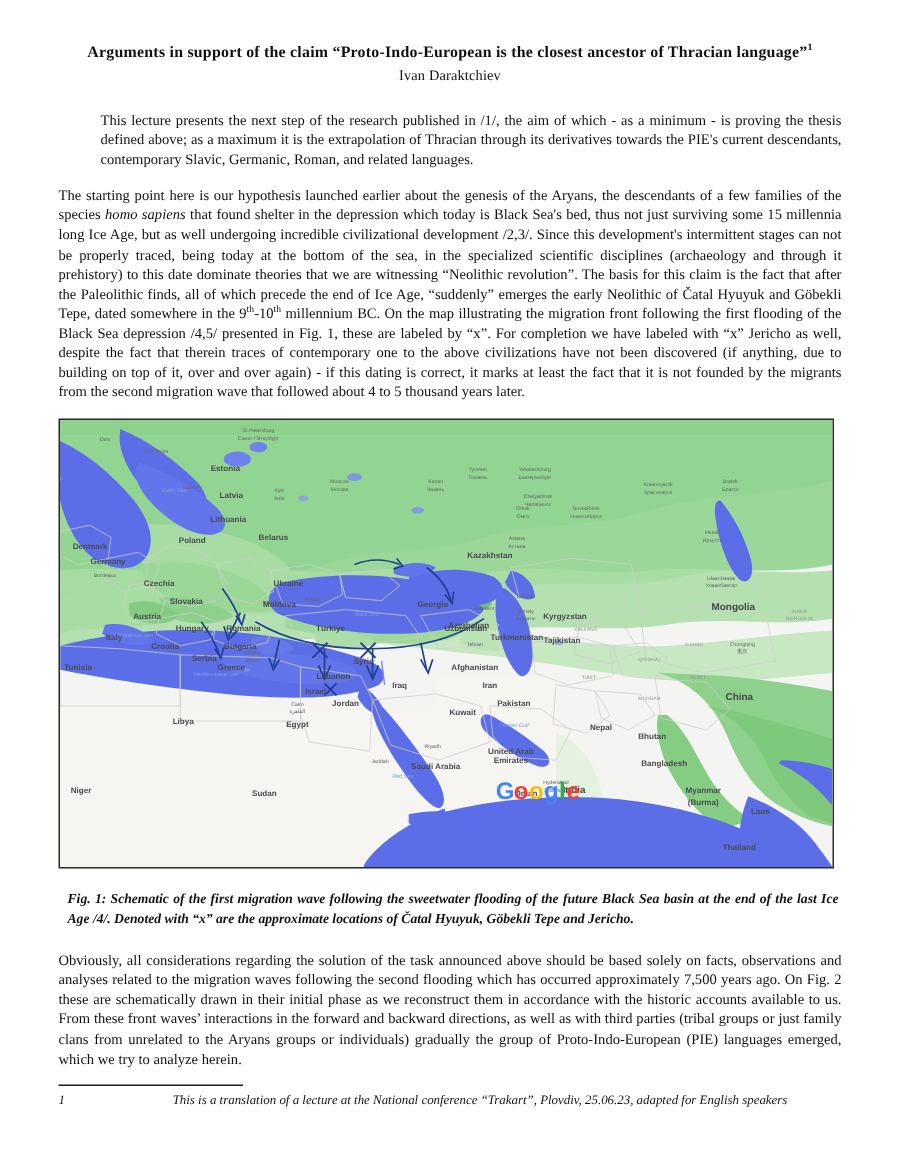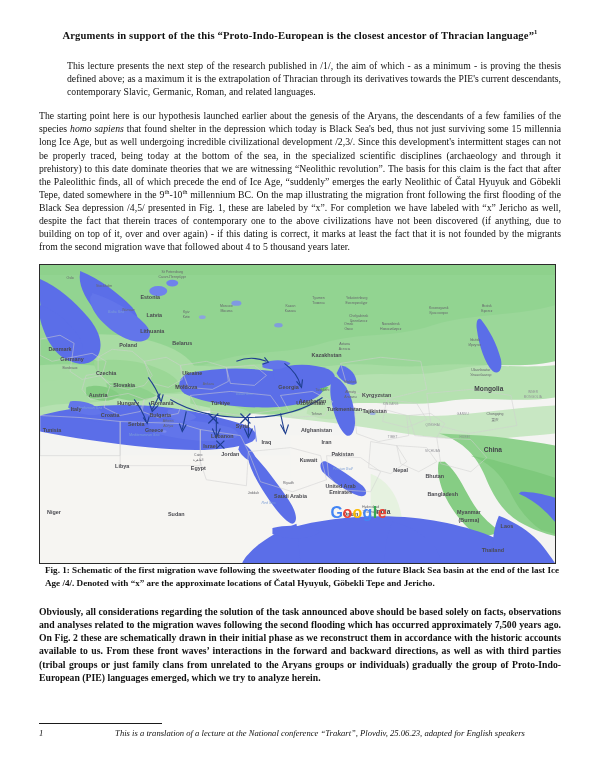--- a/index.html
+++ b/index.html
@@ -51,21 +51,21 @@
   .para {
     font-size: 9.7px;
     line-height: 13.1px;
     text-align: justify;
     margin: 0;
     letter-spacing: 0.02px;
     hyphens: none;
   }
   .para.first { margin-top: 17px; margin-left: 28px; }
   .para.second { margin-top: 11px; }
-  .para.after-fig { margin-top: 16px; font-weight: bold; }
+  .para.after-fig { margin-top: 16px; }
   .para em { font-style: italic; }
   .para sup {
     font-size: 6.4px;
     vertical-align: super;
     line-height: 0;
   }
 
   
   .figure-wrap { margin-top: 11px; }
   .map-frame {
@@ -76,23 +76,25 @@
     background: #e9f0e4;
     overflow: hidden;
   }
   .map-canvas {
     position: absolute;
     inset: 0;
   }
   .map-svg { display: block; width: 100%; height: 100%; }
 
   .fig-caption {
+    margin-top: 14px;
     font-size: 9.1px;
     line-height: 12.4px;
     font-weight: bold;
+    font-style: italic;
     text-align: justify;
     padding-left: 6px;
     padding-right: 2px;
   }
 
   
   .footnote-area {
     position: absolute;
     left: 39px;
     top: 723px;
@@ -128,21 +130,22 @@
   .migx { stroke: #1f3f8f; stroke-width: 1.2; }
 </style>
 </head>
 <body>
 
 <div class="page">
 
   <div class="content">
 
     <div class="title-block">
-      <h1 class="doc-title"><span>Arguments in support of the this “Proto-Indo-European is the closest ancestor of Thracian language”</span><sup>1</sup></h1>
+      <h1 class="doc-title"><span>Arguments in support of the claim “Proto-Indo-European is the closest ancestor of Thracian language”</span><sup>1</sup></h1>
+      <div class="doc-author">Ivan Daraktchiev</div>
     </div>
 
     <p class="para first">This lecture presents the next step of the research published in /1/, the aim of which - as a minimum - is proving the thesis defined above; as a maximum it is the extrapolation of Thracian through its derivatives towards the PIE's current descendants, contemporary Slavic, Germanic, Roman, and related languages.</p>
 
     <p class="para second"><span>The starting point here is our hypothesis launched earlier about the genesis of the Aryans, the descendants of a few families of the species </span><em>homo sapiens</em><span> that found shelter in the depression which today is Black Sea's bed, thus not just surviving some 15 millennia long Ice Age, but as well undergoing incredible civilizational development /2,3/. Since this development's intermittent stages can not be properly traced, being today at the bottom of the sea, in the specialized scientific disciplines (archaeology and through it prehistory) to this date dominate theories that we are witnessing “Neolithic revolution”. The basis for this claim is the fact that after the Paleolithic finds, all of which precede the end of Ice Age, “suddenly” emerges the early Neolithic of Čatal Hyuyuk and Göbekli Tepe, dated somewhere in the 9</span><sup>th</sup><span>-10</span><sup>th</sup><span> millennium BC. On the map illustrating the migration front following the first flooding of the Black Sea depression /4,5/ presented in Fig. 1, these are labeled by “x”. For completion we have labeled with “x” Jericho as well, despite the fact that therein traces of contemporary one to the above civilizations have not been discovered (if anything, due to building on top of it, over and over again) - if this dating is correct, it marks at least the fact that it is not founded by the migrants from the second migration wave that followed about  4 to 5 thousand years later.</span></p>
 
     <div class="figure-wrap">
       <div class="map-frame">
         <div class="map-canvas">
           <svg class="map-svg" viewBox="0 0 514 297" preserveAspectRatio="none">

